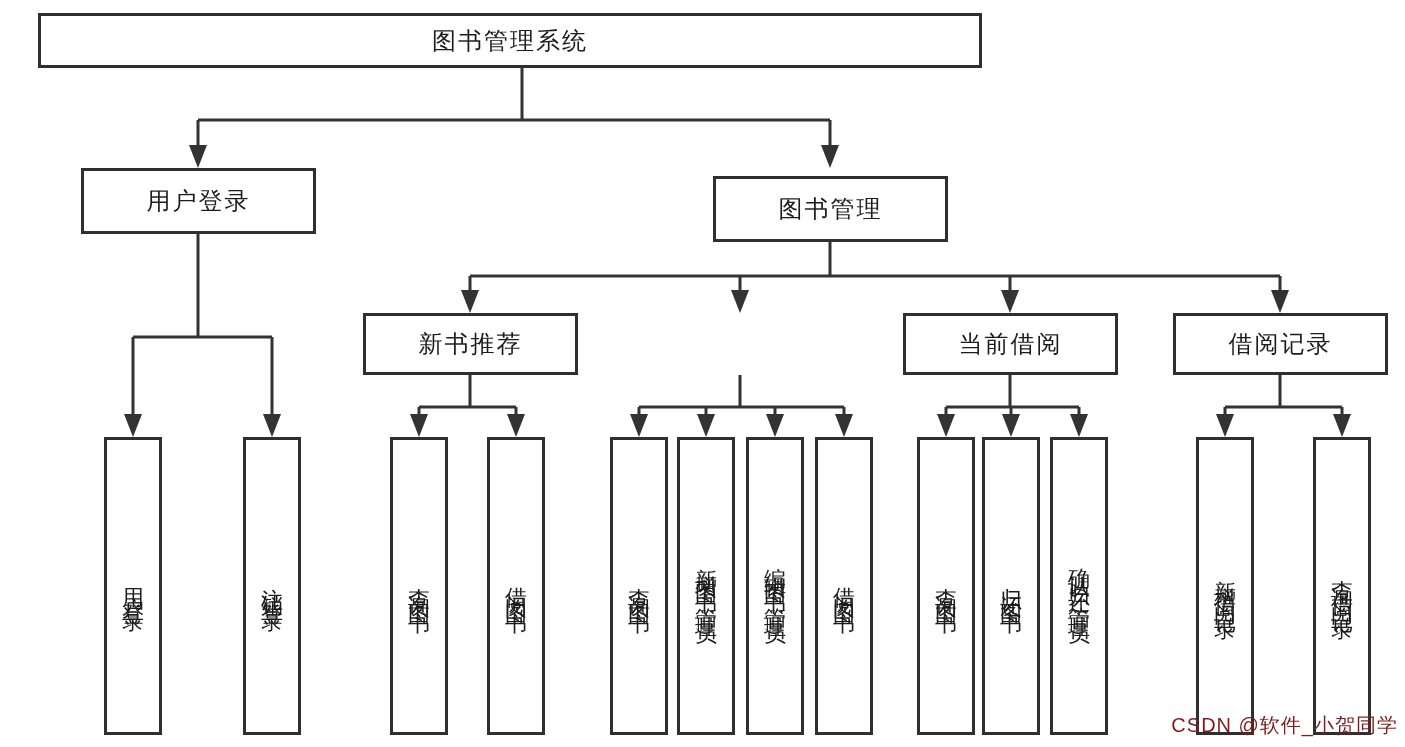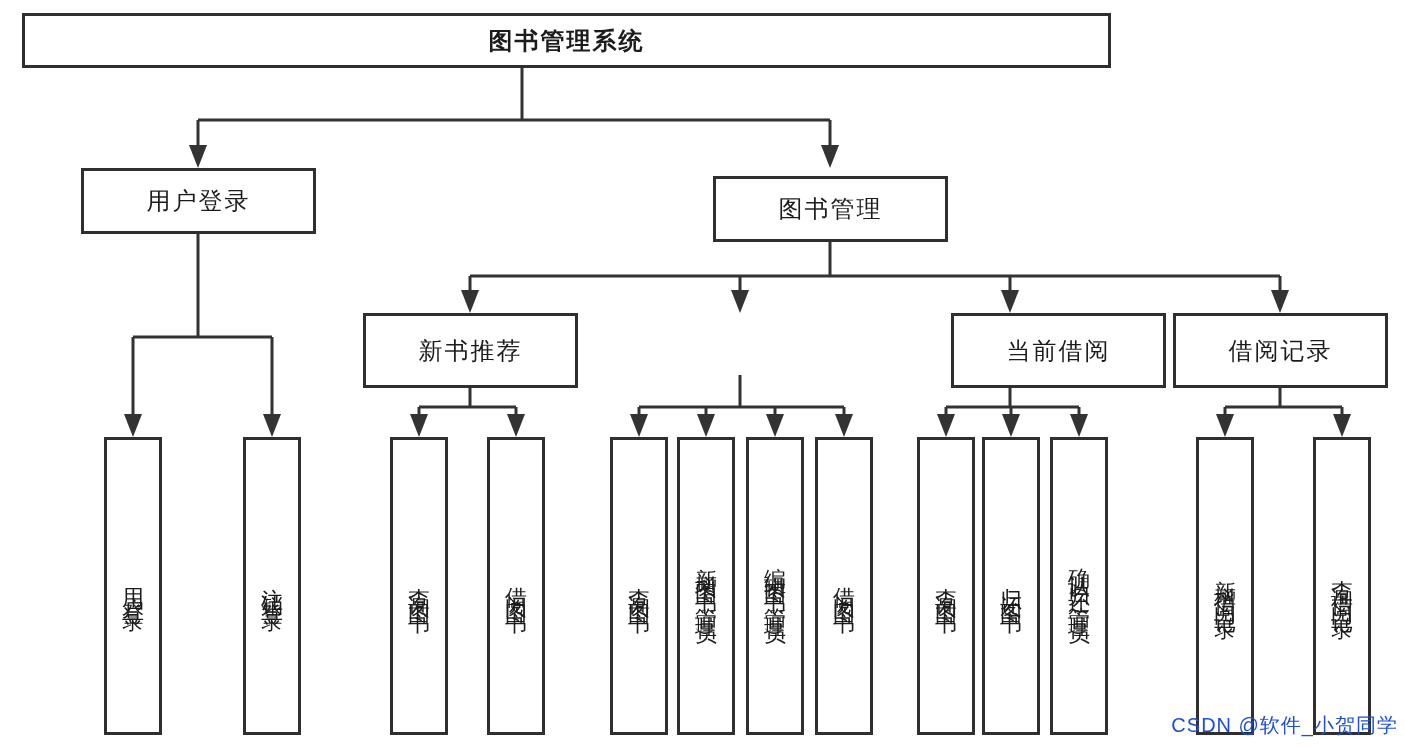--- a/index.html
+++ b/index.html
@@ -23,37 +23,37 @@
     text-align:center;
   }
   .hbox{font-size:24px;letter-spacing:2px;white-space:nowrap;}
   .vbox{
     font-size:22px;
     letter-spacing:8px;
     writing-mode:vertical-rl;
     text-orientation:mixed;
     line-height:1;
   }
-  .root{left:22px;top:13px;width:1089px;height:55px;font-weight:bold;}
+  .root{left:38px;top:13px;width:944px;height:55px;}
   .l2a{left:81px;top:168px;width:235px;height:66px;}
   .l2b{left:713px;top:176px;width:235px;height:66px;}
-  .l3{top:313px;width:215px;height:75px;font-family:Liberation Mono, monospace;}
-  .l3a{left:363px;} .l3b{left:633px;} .l3c{left:903px;margin-left:48px;} .l3d{left:1173px;}
+  .l3{top:313px;width:215px;height:62px;font-family:Liberation Mono, monospace;}
+  .l3a{left:363px;} .l3b{left:633px;} .l3c{left:903px;} .l3d{left:1173px;}
   .leaf{top:437px;width:58px;height:298px;}
   .lf1{left:104px;}  .lf2{left:243px;}
   .lf3{left:390px;}  .lf4{left:487px;}
   .lf5{left:610px;}  .lf6{left:677px;}  .lf7{left:746px;}  .lf8{left:815px;}
   .lf9{left:917px;}  .lf10{left:982px;} .lf11{left:1050px;}
   .lf12{left:1196px;} .lf13{left:1313px;}
   .watermark{
     position:absolute;
     right:7px;top:712px;
     font-size:20px;
     letter-spacing:1px;
-    color:#1d4ed8;
+    color:#7f1d1d;
     white-space:nowrap;
   }
 </style>
 </head>
 <body>
 
 <div class="stage">
 
   <svg id="wires" width="1405" height="747">
       <path d="M522,67V120M198,120H830M198,120V152M830,120V152" fill="none" stroke="#333333" stroke-width="3"></path>

